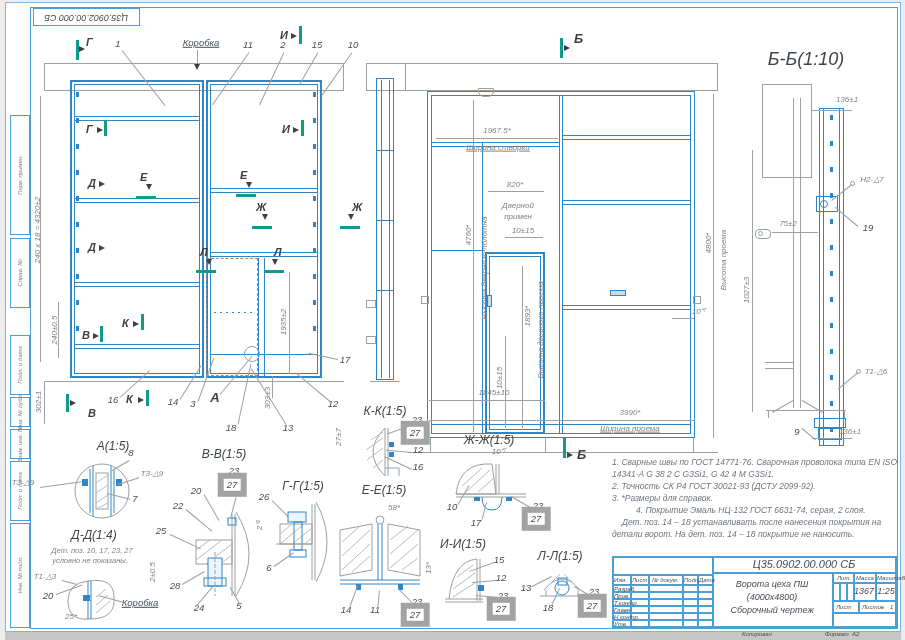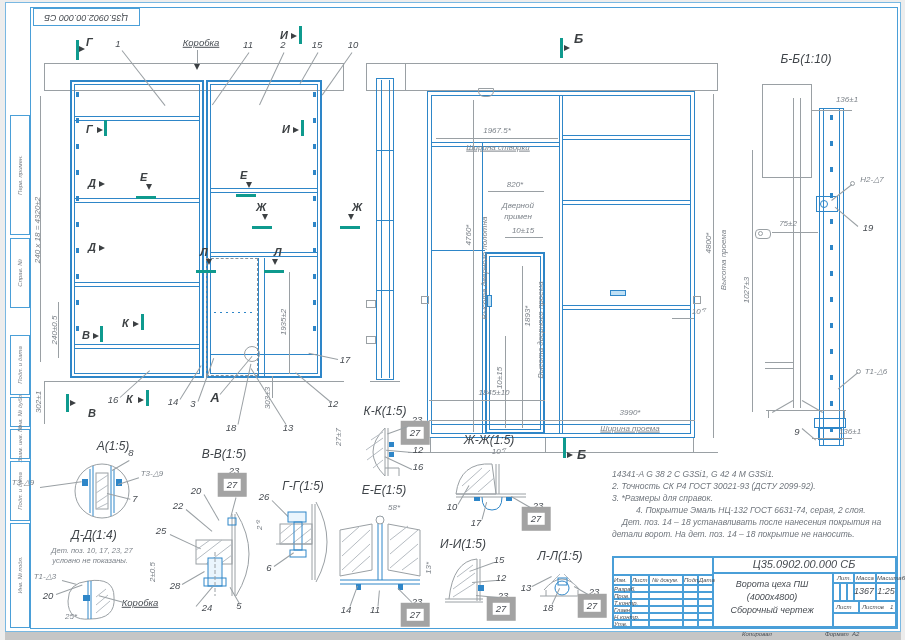--- a/index.html
+++ b/index.html
@@ -13,21 +13,21 @@
 .bhl{position:absolute;height:1px;background:#2e86c8}
 .bvl{position:absolute;width:1px;background:#2e86c8}
 .rect{position:absolute;border:1px solid #9aa0a4;background:transparent}
 .rb{border-color:#2e86c8}
 .rb2{position:absolute;border:2px solid #2e86c8;background:transparent}
 .dsh{border-style:dashed;border-color:#8b9198}
 .dim{position:absolute;font:italic 8px/1.1 "Liberation Sans",sans-serif;color:#7d838a;white-space:nowrap}
 .co{position:absolute;font:italic 9.5px/1.1 "Liberation Sans",sans-serif;color:#474c52;white-space:nowrap}
 .sec{position:absolute;font:italic 700 11px/1 "Liberation Sans",sans-serif;color:#3c4043;white-space:nowrap}
 .ttl{position:absolute;font:italic 12px/1.1 "Liberation Sans",sans-serif;color:#3f4449;white-space:nowrap}
-.big{font-size:12px}
+.big{font-size:18px}
 .c{transform:translate(-50%,-50%)}
 .cv{transform:translate(-50%,-50%) rotate(-90deg)}
 .ul{text-decoration:underline}
 .box{border:6px solid #a3a3a3;padding:1px 3px;background:#fff}
 .tkv{position:absolute;width:3px;background:#0f9a8e}
 .tkh{position:absolute;height:3px;background:#0f9a8e}
 .ar{position:absolute;width:0;height:0}
 .ar.r{border-left:6px solid #3c4043;border-top:3px solid transparent;border-bottom:3px solid transparent}
 .ar.d{border-top:6px solid #3c4043;border-left:3px solid transparent;border-right:3px solid transparent}
 .ld{position:absolute;height:1px;background:#9aa0a4;transform-origin:0 50%}
@@ -343,21 +343,21 @@
     <rect x="12" y="70" width="22" height="8" fill="none" stroke="#2e86c8"></rect>
     <rect x="36" y="10" width="8" height="7" fill="none" stroke="#2e86c8"></rect>
     <line x1="23" y1="44" x2="23" y2="88" stroke="#9aa0a4" stroke-dasharray="4 2"></line>
   </svg>
   <div class="ld" style="left:204px;top:494px;width:30px;transform:rotate(60deg)"></div>
   <div class="ld" style="left:186px;top:509px;width:34px;transform:rotate(40deg)"></div>
   <div class="ld" style="left:170px;top:534px;width:34px;transform:rotate(25deg)"></div>
   <div class="ld" style="left:236px;top:497px;width:20px;transform:rotate(105deg)"></div>
   <div class="co c" style="left:175px;top:586px">28</div>
   <div class="ld" style="left:182px;top:584px;width:26px;transform:rotate(-30deg)"></div>
-  <div class="co c" style="left:207px;top:608px">24</div>
+  <div class="co c" style="left:199px;top:608px">24</div>
   <div class="ld" style="left:196px;top:606px;width:26px;transform:rotate(-50deg)"></div>
   <div class="co c" style="left:239px;top:606px">5</div>
   <div class="ld" style="left:240px;top:604px;width:20px;transform:rotate(-120deg)"></div>
 
   <div class="ttl c" style="left:303px;top:487px">Г-Г(1:5)</div>
   <div class="co c" style="left:264px;top:497px">26</div>
   <div class="ld" style="left:272px;top:500px;width:26px;transform:rotate(45deg)"></div>
   <div class="dim cv" style="left:260px;top:525px">2⁺²</div>
   <svg style="left:276px;top:498px" width="58" height="88">
     <path d="M40,4 Q62,44 40,84" fill="none" stroke="#9aa0a4"></path>
@@ -504,20 +504,21 @@
       <line x1="40" y1="24" x2="40" y2="30" stroke="#9aa0a4"></line>
   </svg>
   <div class="co c" style="left:526px;top:588px">13</div>
   <div class="ld" style="left:532px;top:586px;width:22px;transform:rotate(-27deg)"></div>
   <div class="co c" style="left:548px;top:608px">18</div>
   <div class="ld" style="left:552px;top:604px;width:18px;transform:rotate(-65deg)"></div>
   <div class="co c ul" style="left:594px;top:592px">23</div>
   <div class="co c box" style="left:592px;top:606px">27</div>
   <div class="ld" style="left:588px;top:594px;width:16px;transform:rotate(-150deg)"></div>
 
+  <div class="note" style="left:612px;top:458px">1. Сварные швы по ГОСТ 14771-76. Сварочная проволока типа EN ISO</div>
   <div class="note" style="left:612px;top:470px">14341-A G 38 2 C G3Si1, G 42 4 M G3Si1.</div>
   <div class="note" style="left:612px;top:482px">2. Точность СК Р4 ГОСТ 30021-93 (ДСТУ 2099-92).</div>
   <div class="note" style="left:612px;top:494px">3. *Размеры для справок.</div>
   <div class="note" style="left:636px;top:506px">4. Покрытие Эмаль НЦ-132 ГОСТ 6631-74, серая, 2 слоя.</div>
   <div class="note" style="left:622px;top:518px">Дет. поз. 14 – 18 устанавливать после нанесения покрытия на</div>
   <div class="note" style="left:612px;top:530px">детали ворот. На дет. поз. 14 – 18 покрытие не наносить.</div>
 
   <div class="frame" style="left:612px;top:556px;width:285px;height:72px;border-width:2px"></div>
   <div class="frame" style="left:712px;top:556px;width:1px;height:72px"></div>
   <div class="frame" style="left:712px;top:572px;width:185px;height:1px"></div>

